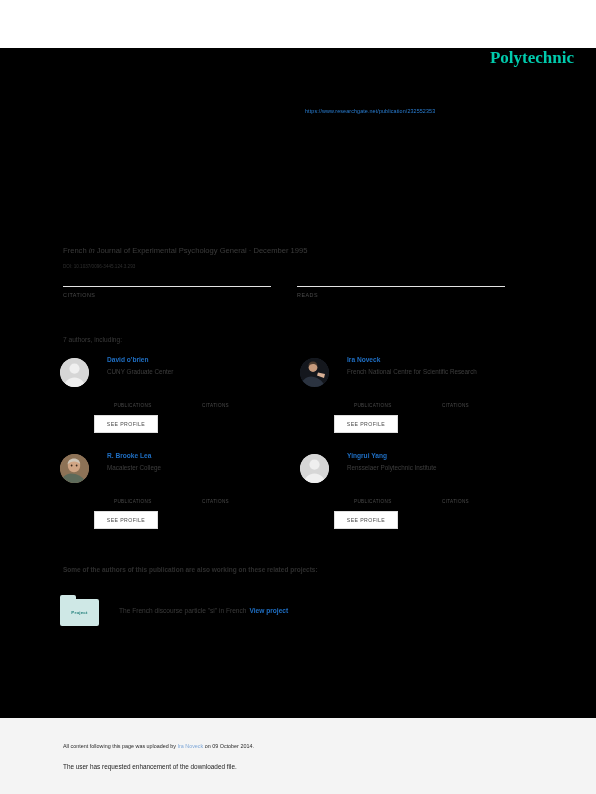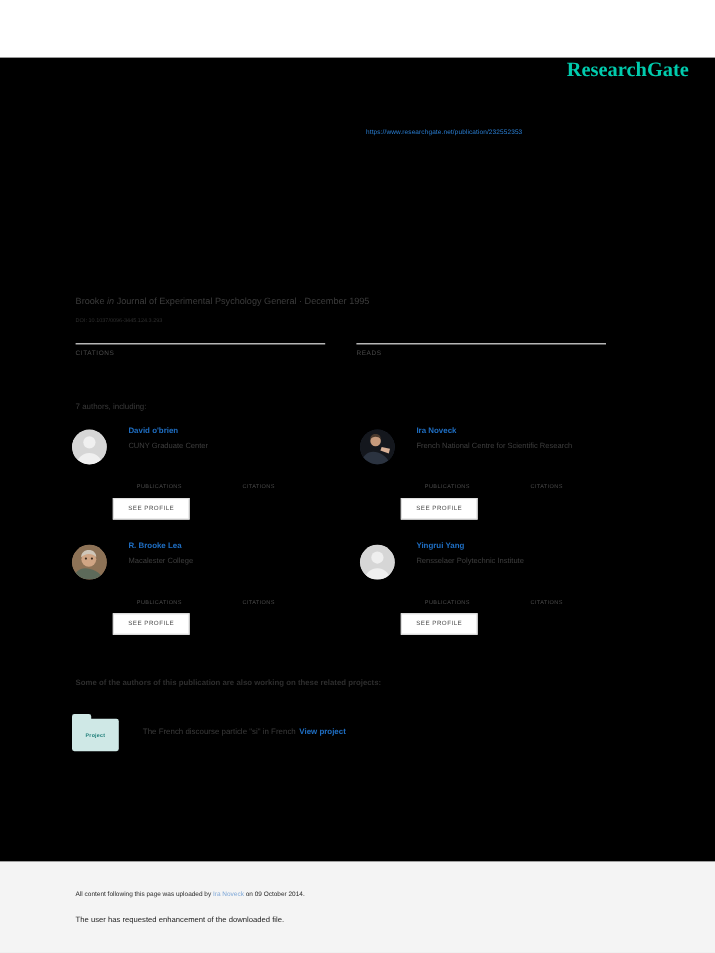--- a/index.html
+++ b/index.html
@@ -289,26 +289,26 @@
 </style>
 </head>
 <body>
 
 <div class="page">
 
   <div class="top-white"></div>
   <div class="dark-body"></div>
   <div class="footer-band"></div>
 
-  <div class="brand">ResearchGate</div>
+  <div class="brand">Polytechnic</div>
 
   <a class="doc-url" href="#">https://www.researchgate.net/publication/232552353</a>
 
   <div class="article-line">
-    <span class="lbl">Brooke</span>
+    <span class="lbl">French</span>
     <span class="ital">in</span>
     <span>Journal of Experimental Psychology General · December 1995</span>
   </div>
   <div class="doi-line">DOI: 10.1037/0096-3445.124.3.293</div>
 
   <div class="metrics">
     <div class="metric-col">
       <div class="metric-num"></div>
       <div class="metric-rule"></div>
       <div class="metric-label">CITATIONS</div>

